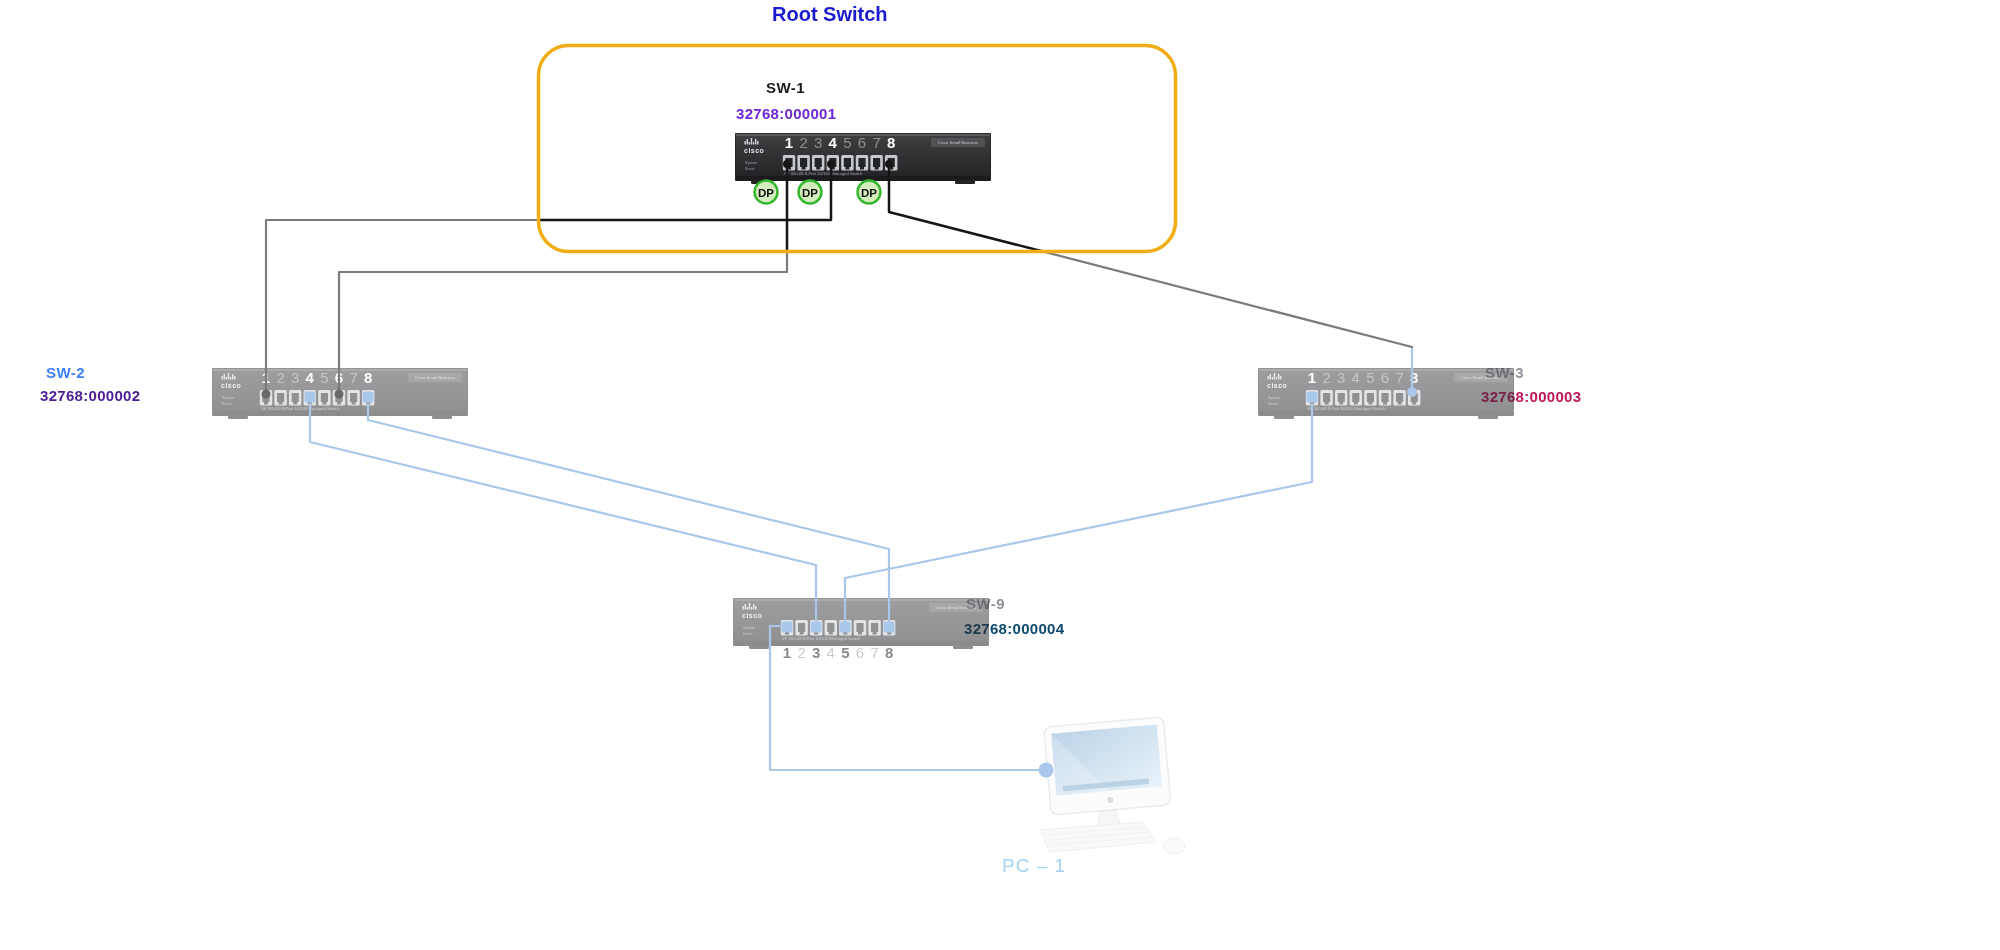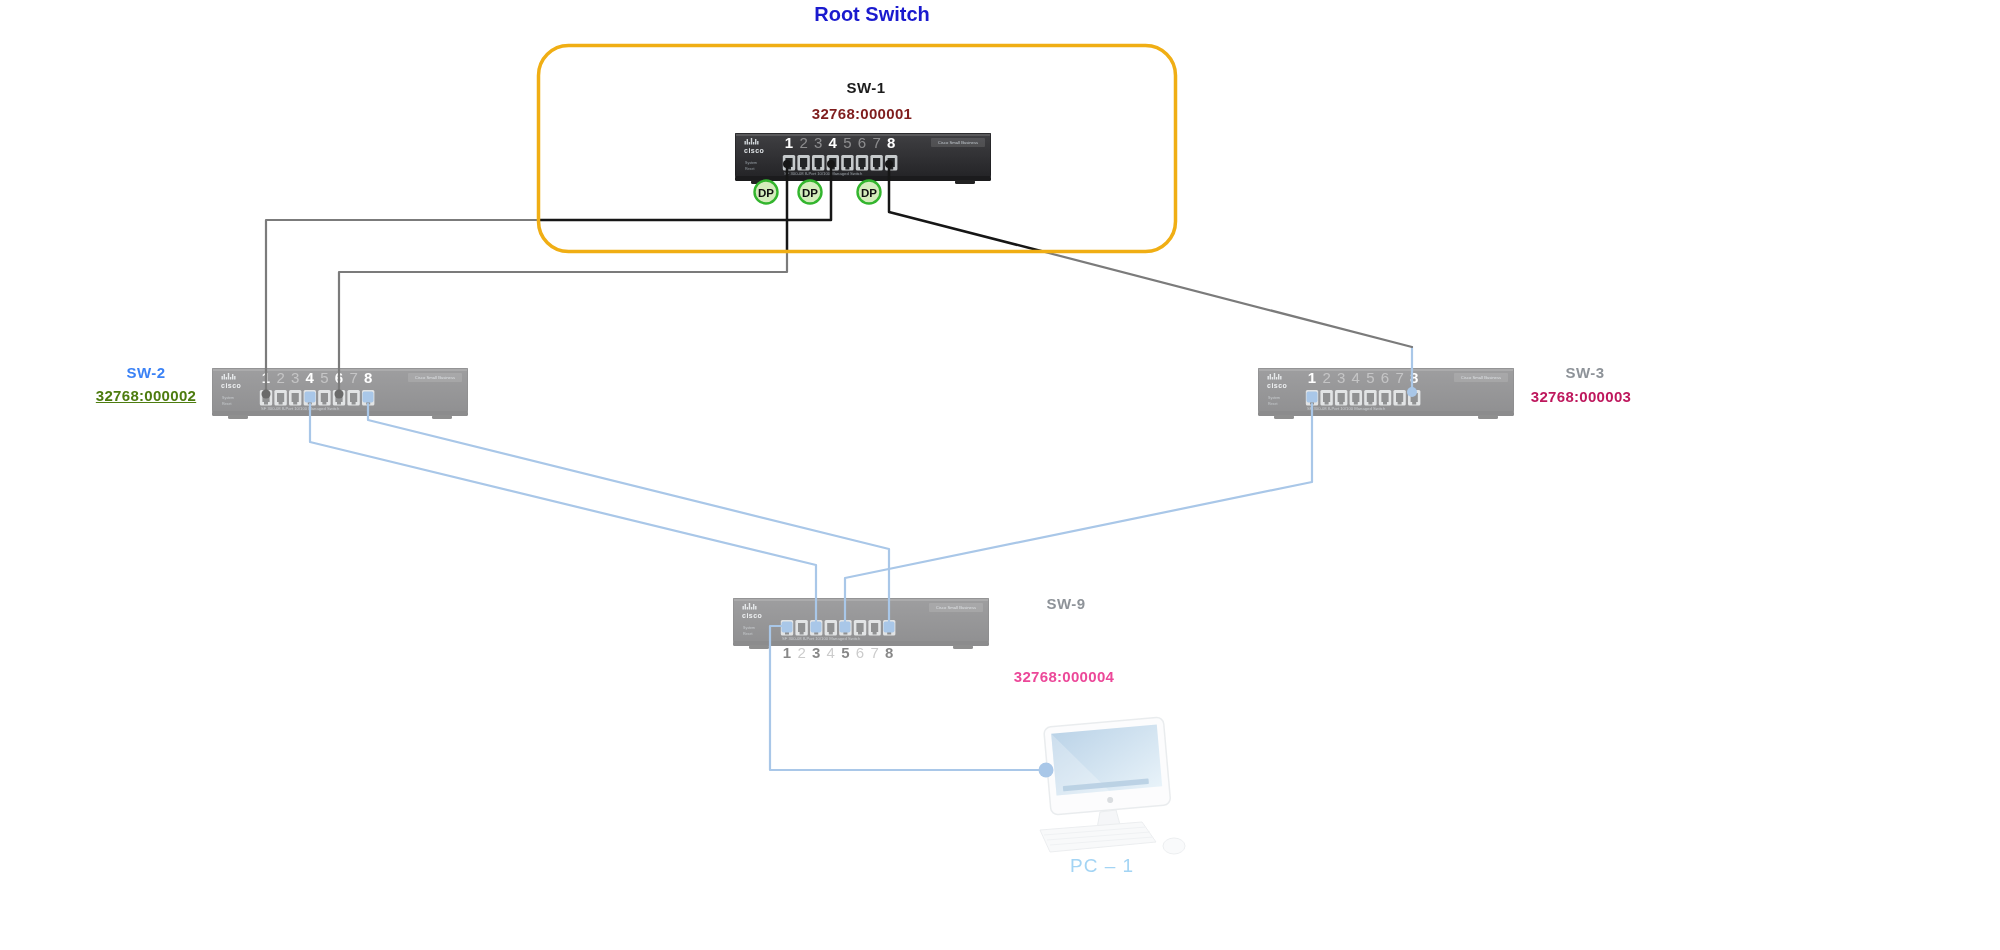--- a/index.html
+++ b/index.html
@@ -1,29 +1,29 @@
 <!DOCTYPE html>
 <html><head>
 <meta charset="utf-8">
 <style>
   html,body{margin:0;padding:0;background:#fff;}
   #stage{position:relative;width:2000px;height:950px;background:#fff;overflow:hidden;
          font-family:"Liberation Sans",sans-serif;}
-  .lbl{position:absolute;width:200px;text-align:center;white-space:nowrap;}
+  .lbl{position:absolute;width:200px;text-align:left;white-space:nowrap;}
   .root-lbl{left:772px;top:3px;font-size:20px;font-weight:bold;color:#1a1ace;}
   .sw-name{font-size:15px;font-weight:bold;letter-spacing:.5px;}
   .sw-id{font-size:15px;font-weight:bold;letter-spacing:.3px;}
   .sw1-name{left:766px;top:79px;color:#1b1b1b;}
-  .sw1-id{left:762px;top:105px;color:#7f1d1d;}
+  .sw1-id{left:736px;top:105px;color:#6d28d9;}
   .sw2-name{left:46px;top:364px;color:#3b82f6;}
-  .sw2-id{left:46px;top:387px;color:#4d7c0f;text-decoration:underline;}
+  .sw2-id{left:40px;top:387px;color:#4c1d95;}
   .sw3-name{left:1485px;top:364px;color:#8e9399;}
   .sw3-id{left:1481px;top:388px;color:#be185d;}
   .sw4-name{left:966px;top:595px;color:#8e9399;}
-  .sw4-id{left:964px;top:620px;color:#ec4899;margin-top:48px;}
+  .sw4-id{left:964px;top:620px;color:#0c4a6e;}
   .pc-lbl{left:1002px;top:855px;font-size:19px;font-weight:normal;letter-spacing:1px;color:#a3d4f4;}
   .switch-group{position:absolute;width:256px;height:70px;z-index:2;}
   .switch-group.faded{opacity:.5;}
   .switch-group svg.chassis{position:absolute;left:0;top:0;}
   .port-row{position:absolute;left:46.7px;top:2px;display:flex;width:118px;z-index:3;}
   .port-num{width:14.6px;text-align:center;font-size:15px;line-height:16px;
             color:rgba(255,255,255,.42);}
   .port-num.active{color:#ffffff;font-weight:bold;}
   .port-row.below{top:47px;}
   .port-row.below .port-num{color:#999999;}

